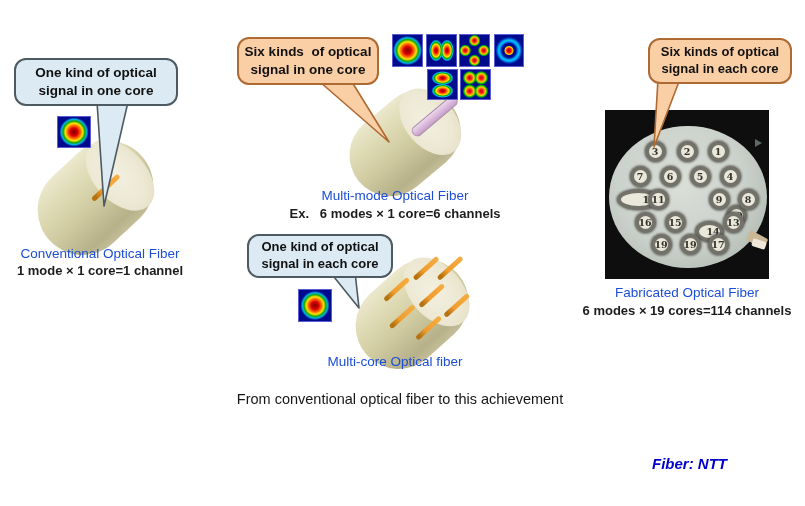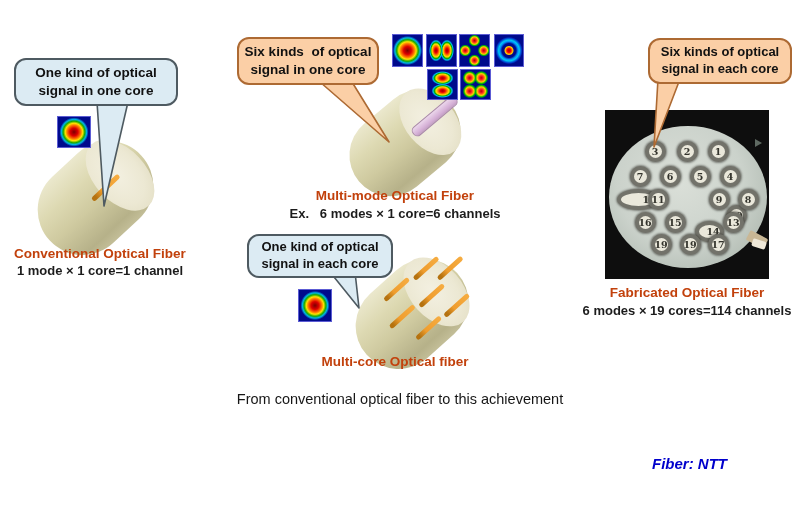--- a/index.html
+++ b/index.html
@@ -59,21 +59,21 @@
     font-family:"DejaVu Serif",serif;font-size:9.5px;line-height:13px;text-align:center;
     color:#33332c;font-weight:700;}
   .chip1{position:absolute;left:138px;top:108px;width:20px;height:11px;background:#c9b795;
     transform:rotate(28deg);border-radius:2px;}
   .chip2{position:absolute;left:143px;top:114px;width:14px;height:8px;background:#efe8d8;
     transform:rotate(18deg);border-radius:2px;}
   .arrow-art{position:absolute;left:146px;top:13px;width:0;height:0;
     border-top:4px solid transparent;border-bottom:4px solid transparent;border-left:7px solid #5f6a62;}
 
   
-  .lbl{position:absolute;z-index:2;text-align:center;font-weight:700;font-size:13.5px;color:#c2410c;}
+  .lbl{position:absolute;z-index:2;text-align:center;font-weight:400;font-size:13.5px;color:#1d4ed8;}
   .formula{position:absolute;z-index:2;text-align:center;font-weight:600;font-size:13px;color:#1c1c1c;white-space:pre-wrap;}
   .caption{position:absolute;z-index:2;text-align:center;font-weight:400;font-size:14.5px;color:#161616;}
   .credit{position:absolute;z-index:2;font-style:italic;font-weight:600;font-size:15px;color:#0000cc;}
 </style>
 </head>
 <body>
 
 <div id="stage">
 
   <svg class="tail" style="left:90px;top:100px;" width="45" height="110">

